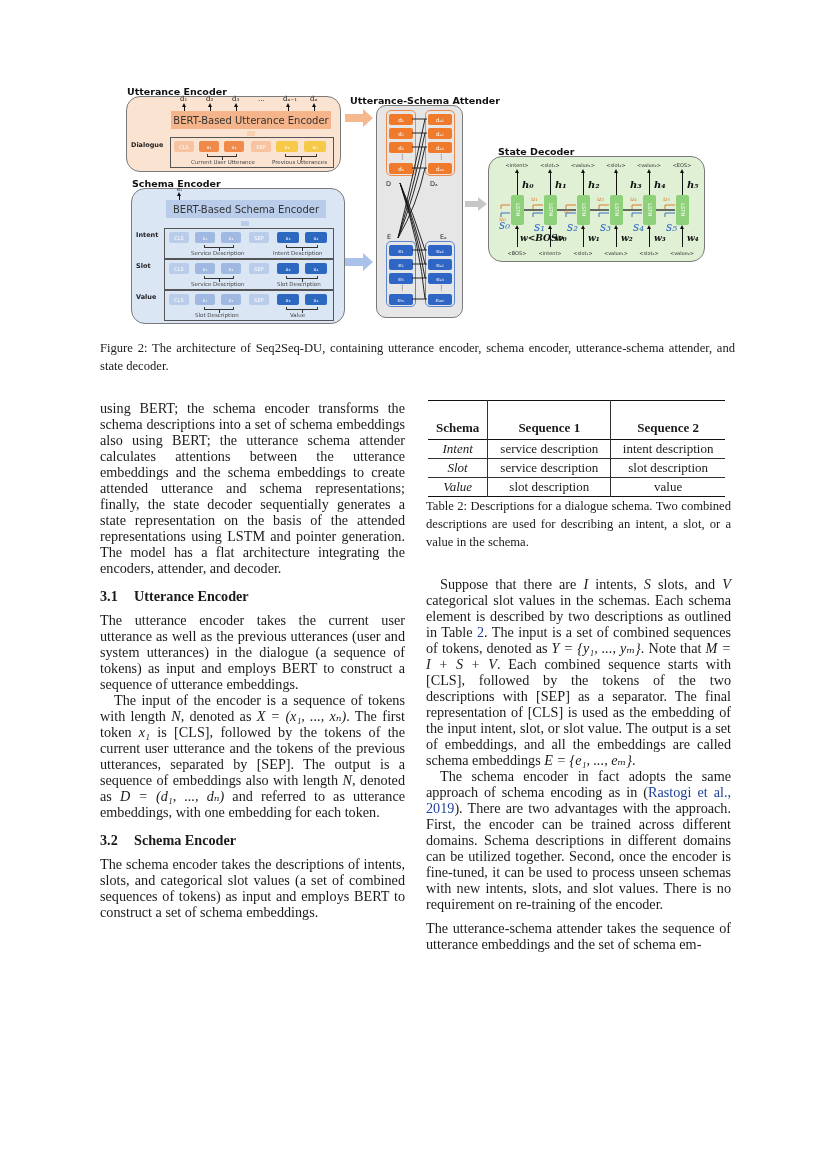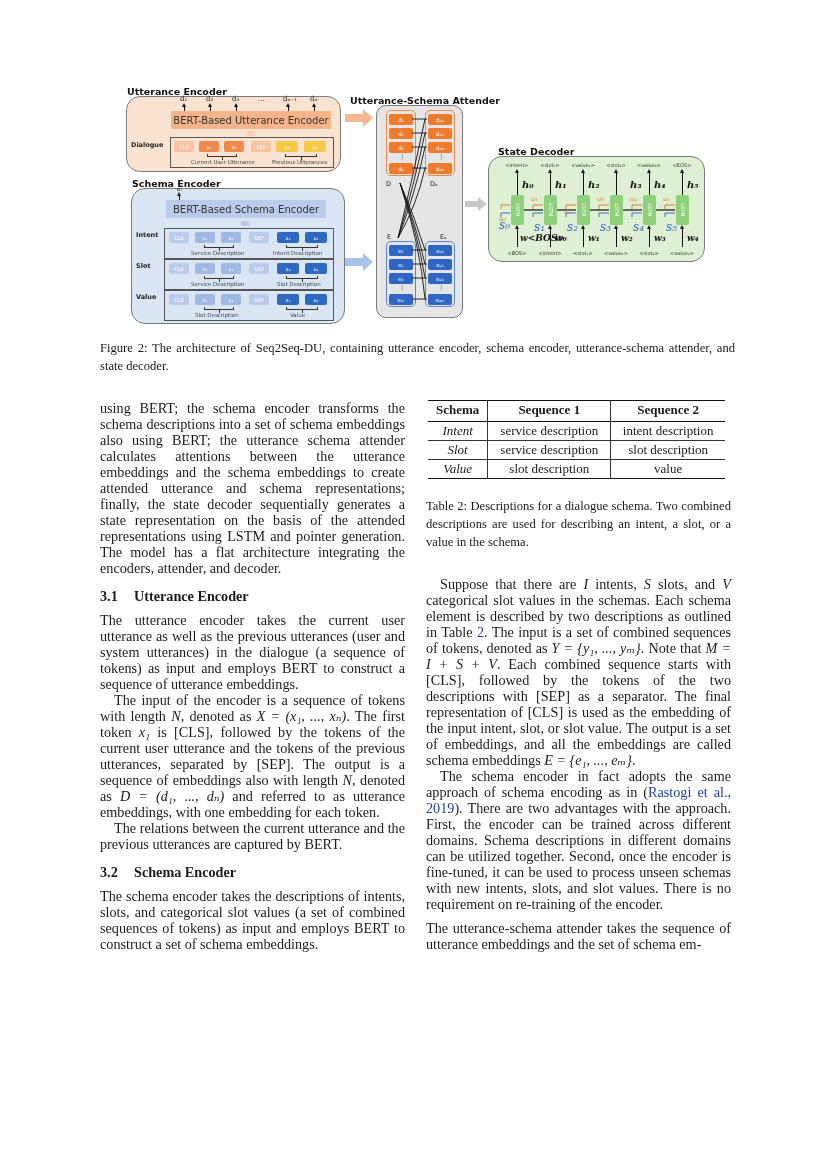--- a/index.html
+++ b/index.html
@@ -47,21 +47,21 @@
   .col p { margin: 0; }
   .indent { text-indent: 14px; }
   .sec-h { font-weight: bold; font-size: 14.2px; margin: 0; }
   .sec-h .num { display: inline-block; width: 34px; }
   .link { color: #1f3f9a; }
   i.m { font-style: italic; }
 
   table.t2 { position: absolute; left: 428px; top: 400px; width: 297px; border-collapse: collapse; font-size: 13px; }
   table.t2 th, table.t2 td { text-align: center; padding: 1px 4px; line-height: 16px; }
   table.t2 thead tr { border-top: 1.6px solid #111; border-bottom: 1px solid #111; }
-  table.t2 thead tr th { padding-top: 1px; padding-bottom: 3px; }
+  table.t2 thead tr th { padding-top: 19px; padding-bottom: 3px; }
   table.t2 tbody tr { border-bottom: 0.8px solid #333; }
   table.t2 tbody tr:last-child { border-bottom: 1.6px solid #111; }
   table.t2 .vsep { border-right: 0.8px solid #333; }
   .tcap { position: absolute; left: 426px; top: 497px; width: 305px; font-size: 12.6px; line-height: 18px; text-align: justify; }
 </style>
 </head>
 <body>
 
 <div>
 
@@ -325,21 +325,20 @@
 <div class="caption">Figure 2: The architecture of Seq2Seq-DU, containing utterance encoder, schema encoder, utterance-schema attender, and state decoder.</div>
 
 <div class="col" style="left:100px;top:400px;width:305px;">
   <p>using BERT; the schema encoder transforms the schema descriptions into a set of schema embeddings also using BERT; the utterance schema attender calculates attentions between the utterance embeddings and the schema embeddings to create attended utterance and schema representations; finally, the state decoder sequentially generates a state representation on the basis of the attended representations using LSTM and pointer generation. The model has a flat architecture integrating the encoders, attender, and decoder.</p>
 
   <p class="sec-h" style="margin-top:12px;">
     <span class="num">3.1</span><span>Utterance Encoder</span>
   </p>
   <p style="margin-top:8px;">The utterance encoder takes the current user utterance as well as the previous utterances (user and system utterances) in the dialogue (a sequence of tokens) as input and employs BERT to construct a sequence of utterance embeddings.</p>
   <p class="indent"><span>The input of the encoder is a sequence of tokens with length </span><i class="m">N</i><span>, denoted as </span><i class="m">X = (x₁, ..., xₙ)</i><span>. The first token </span><i class="m">x₁</i><span> is [CLS], followed by the tokens of the current user utterance and the tokens of the previous utterances, separated by [SEP]. The output is a sequence of embeddings also with length </span><i class="m">N</i><span>, denoted as </span><i class="m">D = (d₁, ..., dₙ)</i><span> and referred to as utterance embeddings, with one embedding for each token.</span></p>
-  <p class="indent">The relations between the current utterance and the previous utterances are captured by BERT.</p>
 
   <p class="sec-h" style="margin-top:12px;">
     <span class="num">3.2</span><span>Schema Encoder</span>
   </p>
   <p style="margin-top:8px;">The schema encoder takes the descriptions of intents, slots, and categorical slot values (a set of combined sequences of tokens) as input and employs BERT to construct a set of schema embeddings.</p>
 </div>
 
 <table class="t2">
   <thead>
     <tr>

